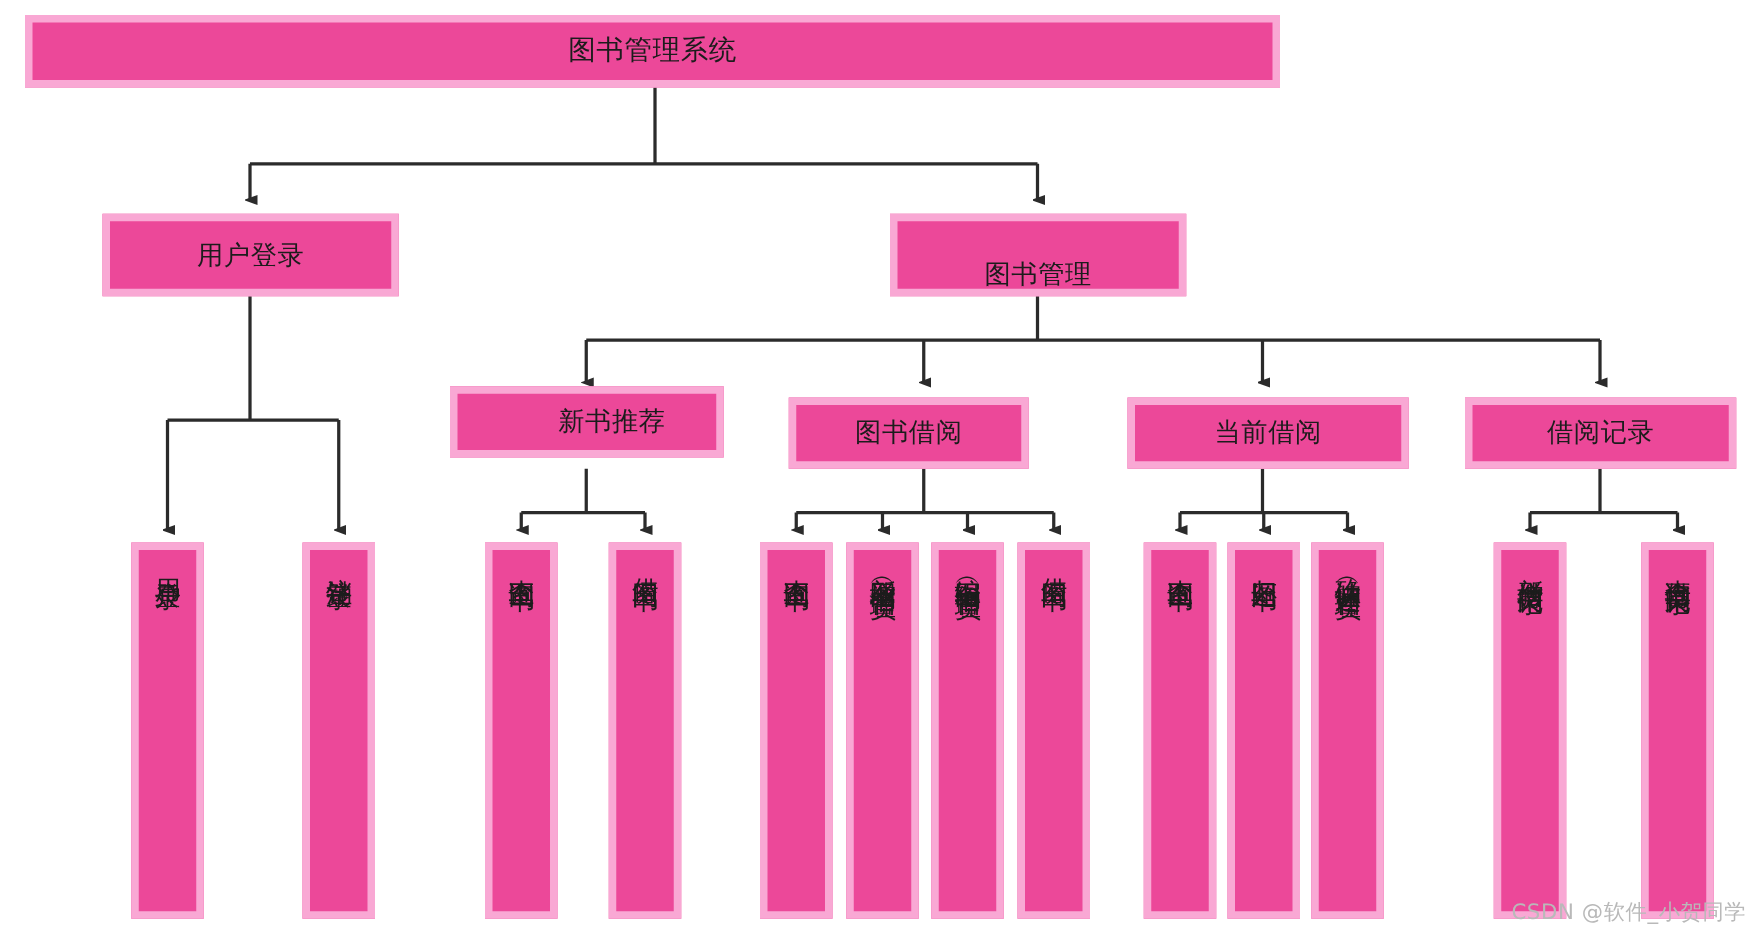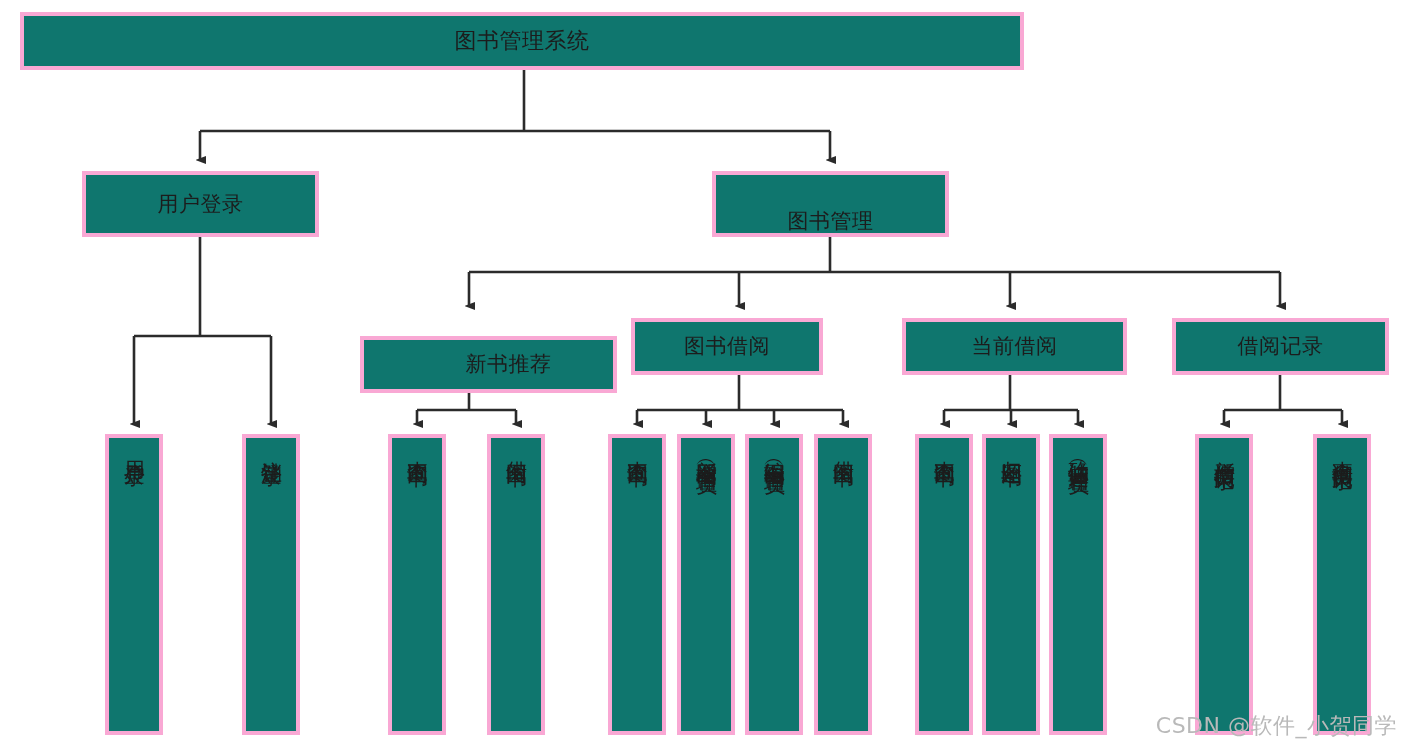--- a/index.html
+++ b/index.html
@@ -20,22 +20,22 @@
     position: absolute;
     left: 0;
     top: 0;
     width: 1405px;
     height: 747px;
     pointer-events: none;
   }
   .node {
     position: absolute;
     box-sizing: border-box;
-    border: 4px solid #f9a8d4;
-    background: #0f766e;
+    border: 6px solid #f9a8d4;
+    background: #ec4899;
     display: flex;
     align-items: center;
     justify-content: center;
     color: #1c1c1c;
   }
   .node-label {
     font-size: 21px;
     line-height: 1.15;
     letter-spacing: 0.5px;
     white-space: nowrap;
@@ -55,21 +55,21 @@
     line-height: 1.18;
     letter-spacing: 2px;
     white-space: normal;
     max-height: 100%;
     text-align: left;
   }
   .watermark {
     position: absolute;
     right: 8px;
     bottom: 6px;
-    font-size: 22px;
+    font-size: 17px;
     color: #b9b9b9;
     letter-spacing: 0.5px;
     white-space: nowrap;
     font-family: "DejaVu Sans", "Liberation Sans", sans-serif;
   }
 </style>
 </head>
 <body>
 
 <div id="canvas">
@@ -128,21 +128,21 @@
     <span class="node-label">图书管理系统</span>
   </div>
 
   <div class="node branch" style="left:82px; top:171px; width:237px; height:66px;">
     <span class="node-label">用户登录</span>
   </div>
   <div class="node branch" style="left:712px; top:171px; width:237px; height:66px;align-items:flex-end;">
     <span class="node-label">图书管理</span>
   </div>
 
-  <div class="node branch" style="left:360px; top:336px; width:257px; height:57px;padding-left:40px;">
+  <div class="node branch" style="left:360px; top:309px; width:219px; height:57px;padding-left:40px;">
     <span class="node-label">新书推荐</span>
   </div>
   <div class="node branch" style="left:631px; top:318px; width:192px; height:57px;">
     <span class="node-label">图书借阅</span>
   </div>
   <div class="node branch" style="left:902px; top:318px; width:225px; height:57px;">
     <span class="node-label">当前借阅</span>
   </div>
   <div class="node branch" style="left:1172px; top:318px; width:217px; height:57px;">
     <span class="node-label">借阅记录</span>

